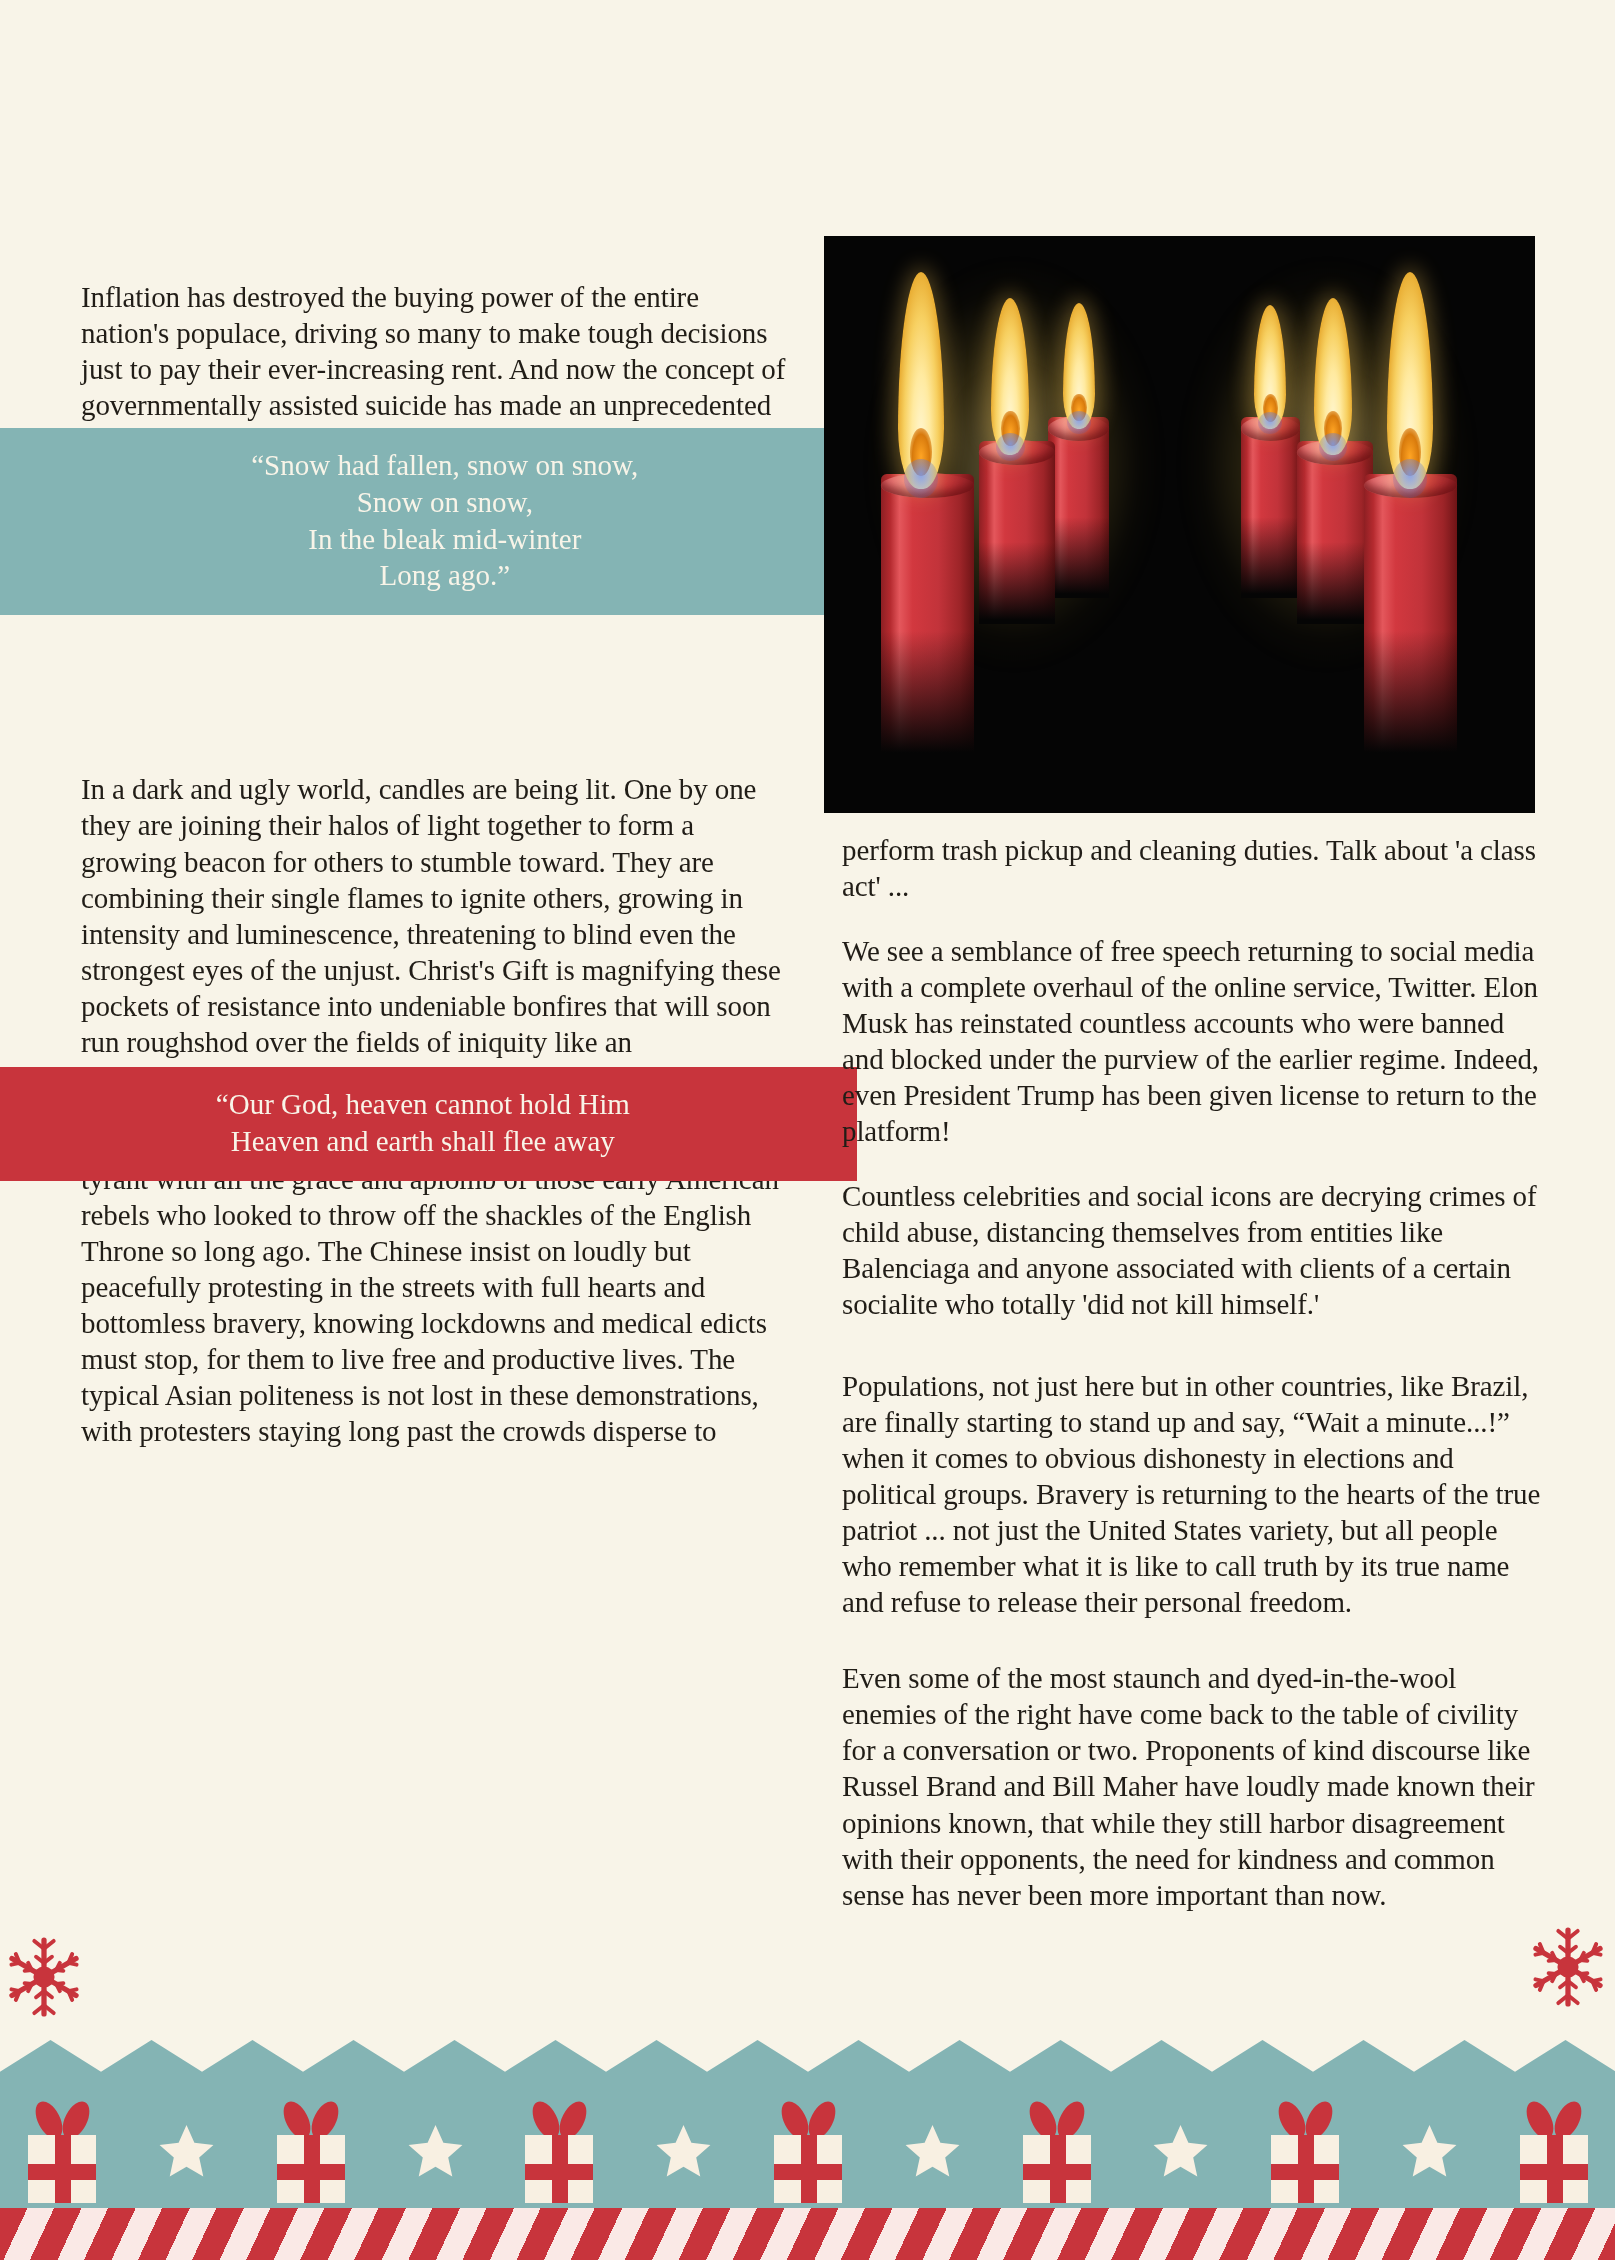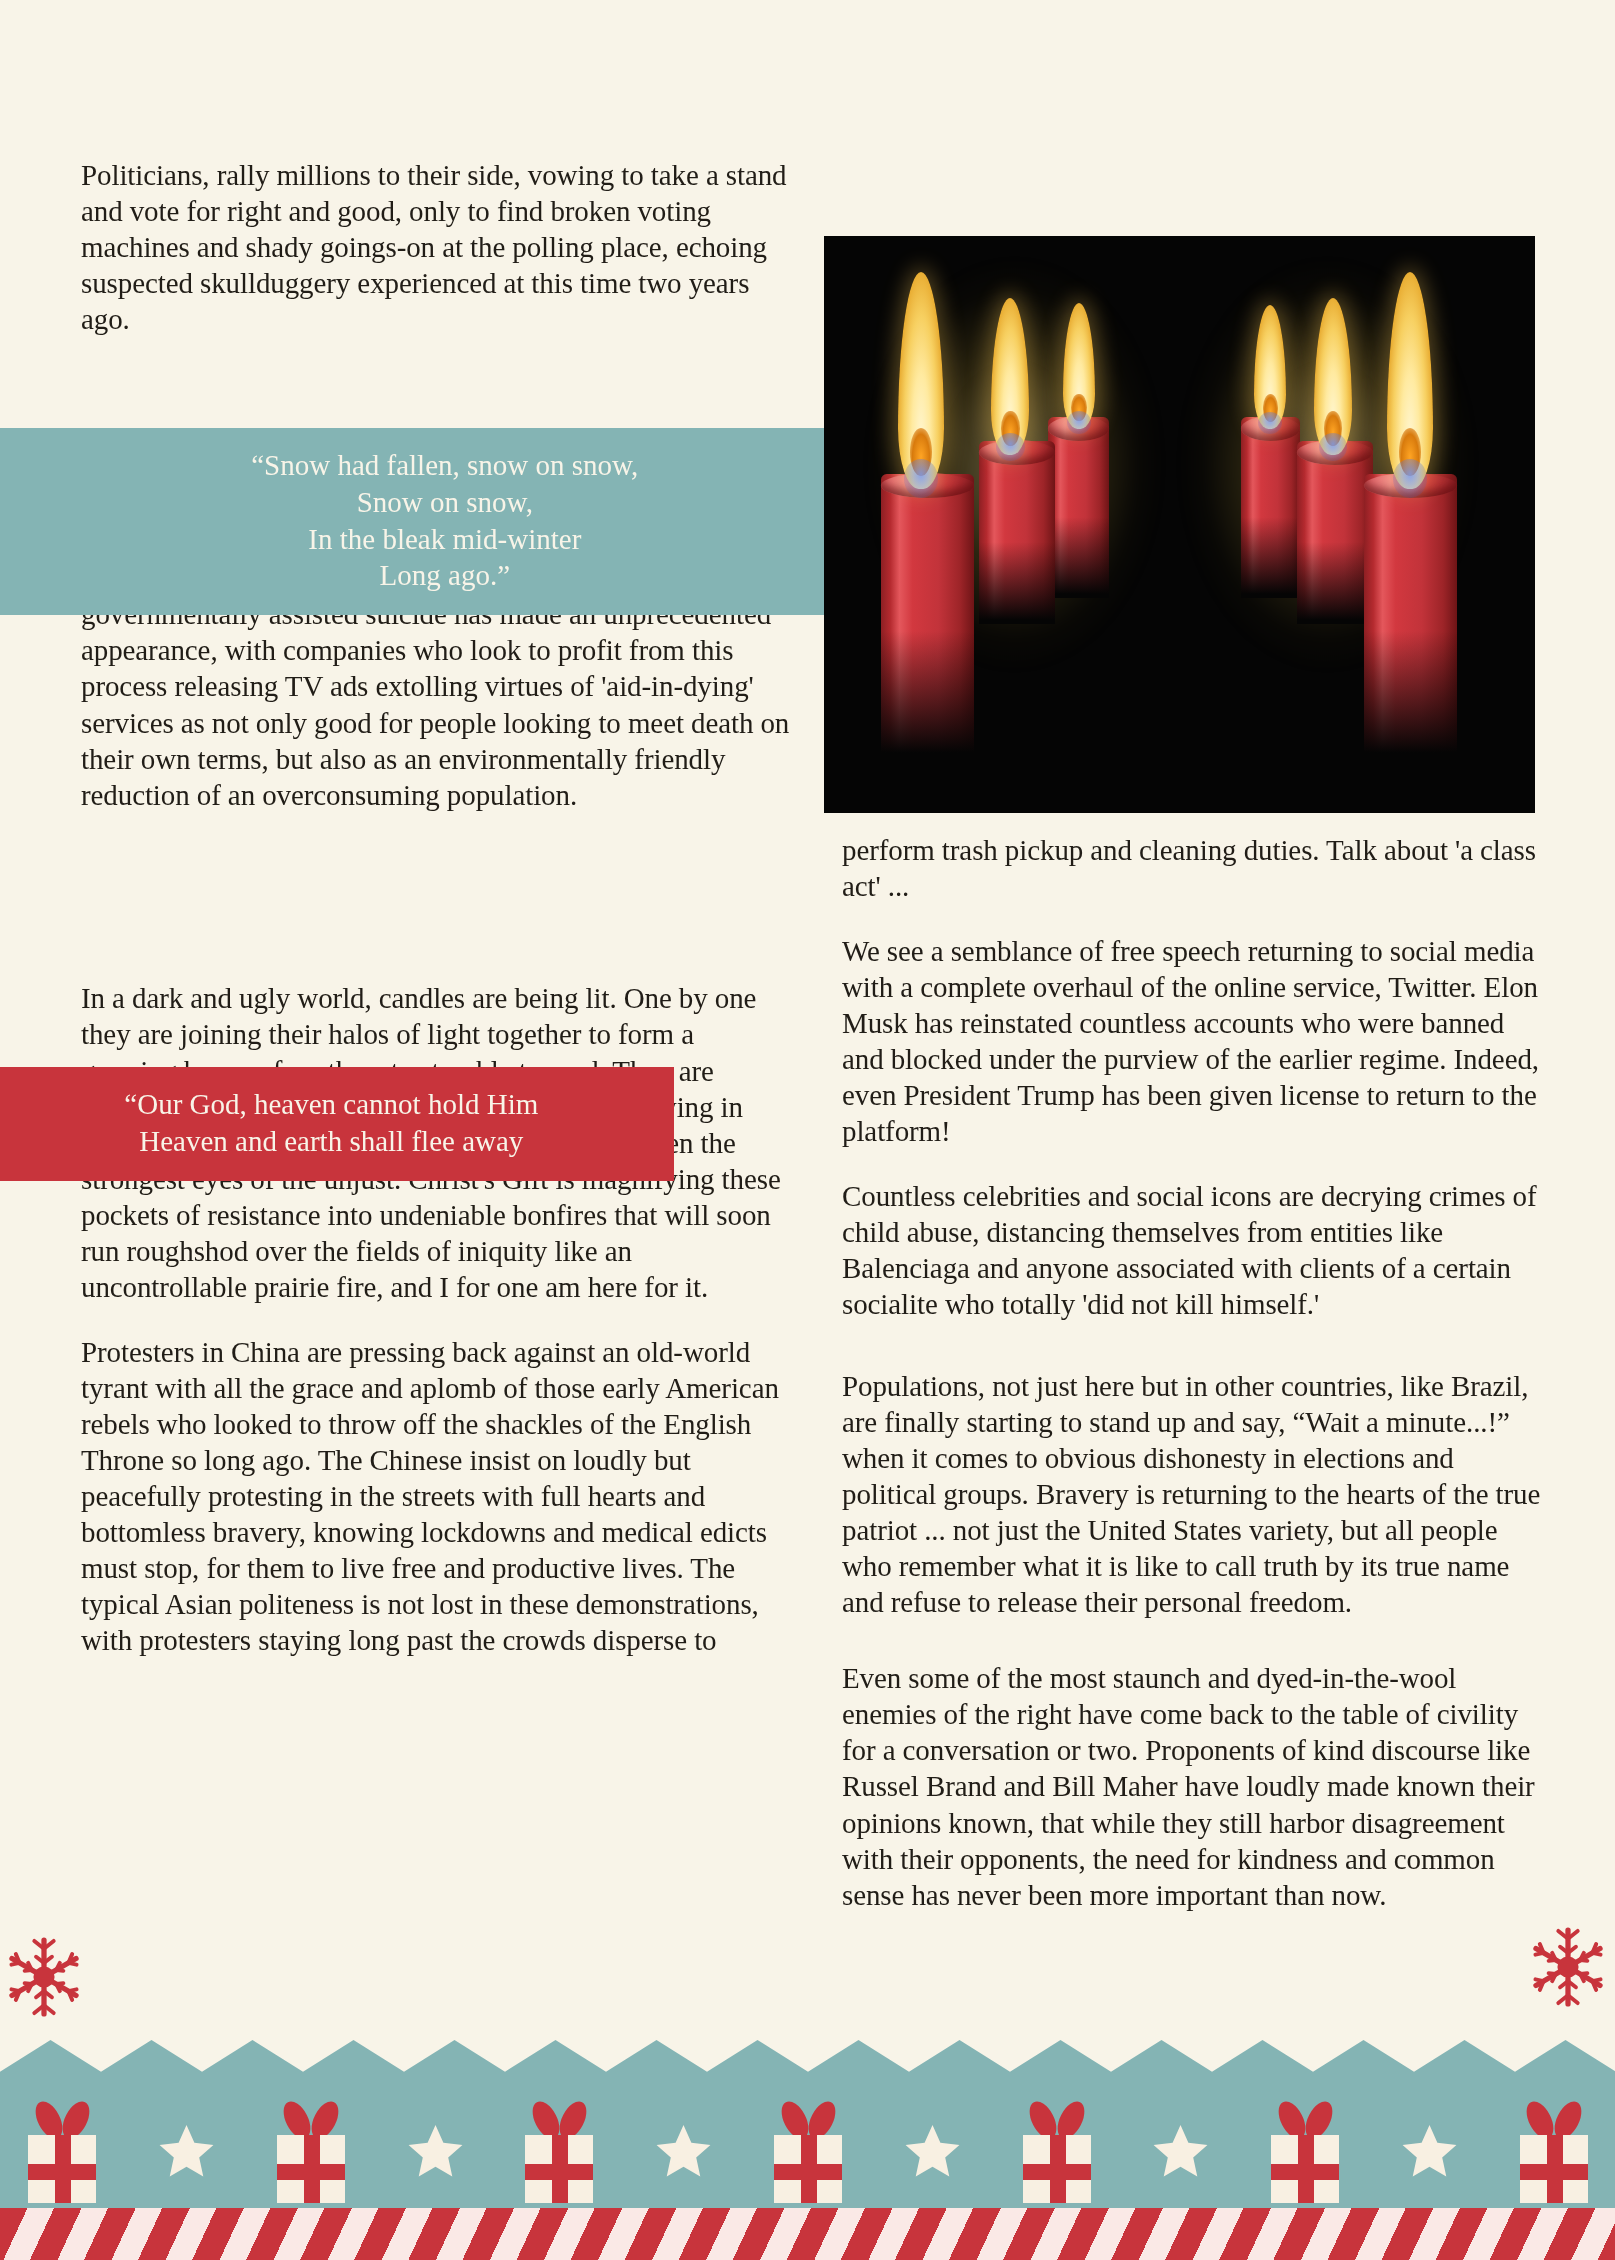--- a/index.html
+++ b/index.html
@@ -240,36 +240,35 @@
     );
   }
 </style>
 </head>
 <body>
 
 <div class="page">
 
   <div class="col col-left">
     <div style="height:157px"></div>
-    <p class="para">Politicians, rally millions to their side, vowing to take a stand and vote for right and good, only to find broken voting machines and shady goings-on at the polling place, echoing suspected skullduggery experienced at this time two years ago.</p>
     <div style="height:122px"></div>
     <p class="para">Inflation has destroyed the buying power of the entire nation's populace, driving so many to make tough decisions just to pay their ever-increasing rent. And now the concept of governmentally assisted suicide has made an unprecedented appearance, with companies who look to profit from this process releasing TV ads extolling virtues of 'aid-in-dying' services as not only good for people looking to meet death on their own terms, but also as an environmentally friendly reduction of an overconsuming population.</p>
     <div style="height:139px"></div>
     <p class="para">In a dark and ugly world, candles are being lit. One by one they are joining their halos of light together to form a growing beacon for others to stumble toward. They are combining their single flames to ignite others, growing in intensity and luminescence, threatening to blind even the strongest eyes of the unjust. Christ's Gift is magnifying these pockets of resistance into undeniable bonfires that will soon run roughshod over the fields of iniquity like an uncontrollable prairie fire, and I for one am here for it.</p>
     <p class="para tight">Protesters in China are pressing back against an old-world tyrant with all the grace and aplomb of those early American rebels who looked to throw off the shackles of the English Throne so long ago. The Chinese insist on loudly but peacefully protesting in the streets with full hearts and bottomless bravery, knowing lockdowns and medical edicts must stop, for them to live free and productive lives. The typical Asian politeness is not lost in these demonstrations, with protesters staying long past the crowds disperse to</p>
   </div>
 
   <div class="quote-block quote-teal" style="top:428px">
     <span class="qline">“Snow had fallen, snow on snow,</span>
     <span class="qline">Snow on snow,</span>
     <span class="qline">In the bleak mid-winter</span>
     <span class="qline">Long ago.”</span>
   </div>
 
-  <div class="quote-block quote-red" style="top:1067px; width:674px">
+  <div class="quote-block quote-red" style="top:1067px; width:857px">
     <span class="qline">“Our God, heaven cannot hold Him</span>
     <span class="qline">Heaven and earth shall flee away</span>
   </div>
 
   <div class="photo">
 
     <div class="glow" style="left:48px;  top:28.5px;  width:285px; height:399px;"></div>
     <div class="glow" style="left:361px; top:28.5px;  width:285px; height:399px;"></div>
 
     <div class="candle" style="left:224px; top:181px; width:61px; height:181px;">

